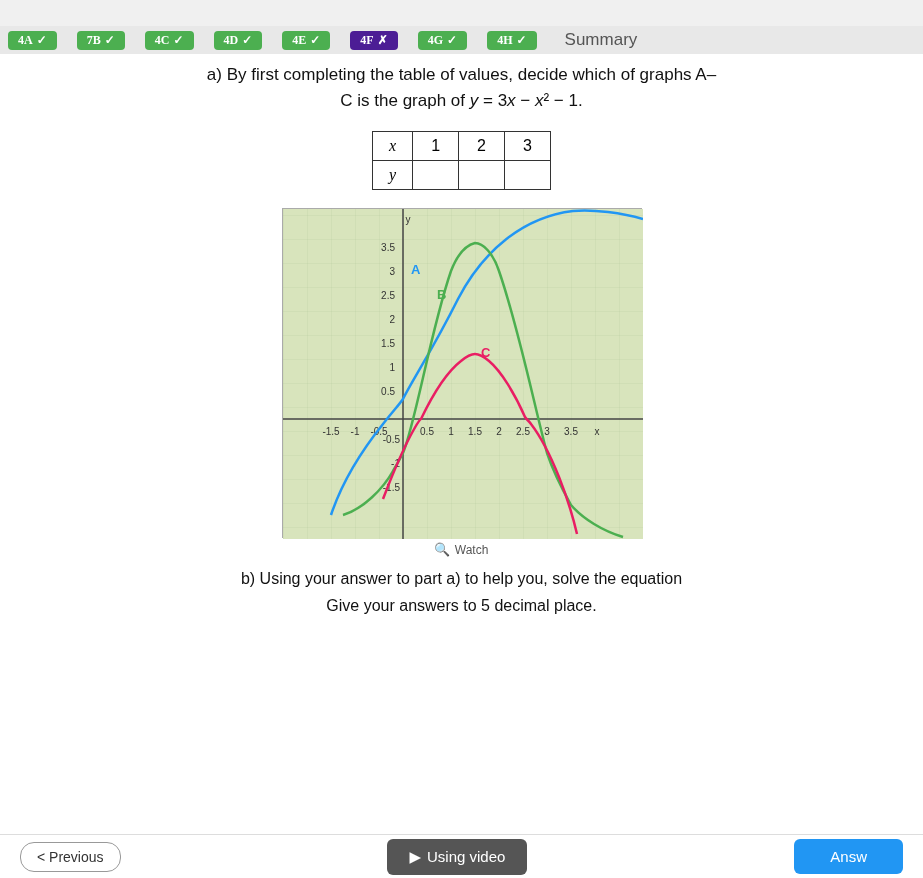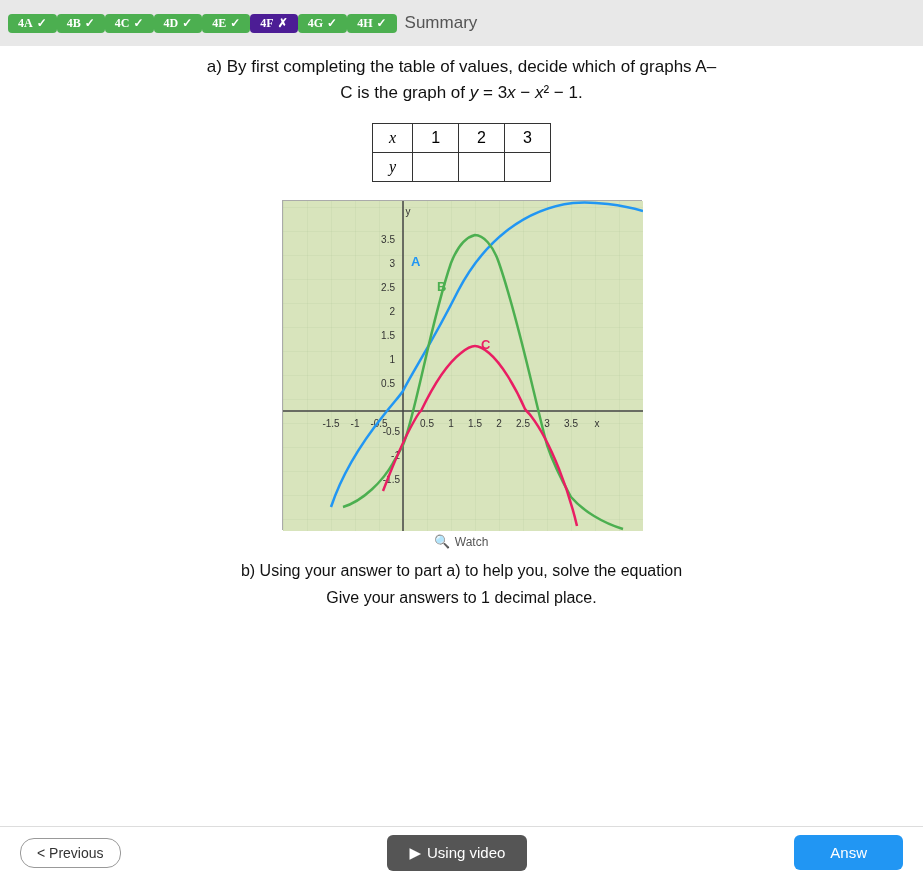--- a/index.html
+++ b/index.html
@@ -11,22 +11,23 @@
       overflow: hidden;
       position: relative;
     }
 
     
     .top-nav {
       display: flex;
       align-items: center;
       padding: 4px 8px;
       background: #e8e8e8;
-      gap: 0;
-      height: 46px;
+      gap: 20px;
+      height: 28px;
+      margin-top: 26px;
     }
     .nav-tab {
       padding: 2px 10px;
       border-radius: 4px;
       font-size: 12px;
       font-weight: bold;
       display: flex;
       align-items: center;
       gap: 4px;
       cursor: pointer;
@@ -129,21 +130,21 @@
     .part-b .normal-text {
       font-size: 16px;
     }
 
     
     .bottom-bar {
       position: absolute;
       bottom: 0;
       left: 0;
       right: 0;
-      height: 52px;
+      height: 44px;
       background: white;
       display: flex;
       align-items: center;
       justify-content: space-between;
       padding: 0 20px;
       border-top: 1px solid #ddd;
     }
     .prev-btn {
       background: white;
       border: 1px solid #999;
@@ -195,21 +196,21 @@
   </style>
 </head>
 <body>
 
 <div class="top-nav">
   <div class="nav-tab green">
     <span>4A</span>
     <span>✓</span>
   </div>
   <div class="nav-tab green">
-    <span>4B</span>
+    <span>7B</span>
     <span>✓</span>
   </div>
   <div class="nav-tab green">
     <span>4C</span>
     <span>✓</span>
   </div>
   <div class="nav-tab green">
     <span>4D</span>
     <span>✓</span>
   </div>
@@ -338,21 +339,21 @@
     </div>
 
     <div class="zoom-link">
       <span class="zoom-icon">🔍</span>
       <span>Watch</span>
     </div>
   </div>
 
   <div class="part-b">
     <div class="normal-text">b) Using your answer to part a) to help you, solve the equation</div>
-    <div class="normal-text">Give your answers to 1 decimal place.</div>
+    <div class="normal-text">Give your answers to 5 decimal place.</div>
   </div>
 
 </div>
 
 <div class="bottom-bar">
   <button class="prev-btn">&lt; Previous</button>
   <button class="watch-video-btn">
     <span>▶</span>
     <span>Using video</span>
   </button>

